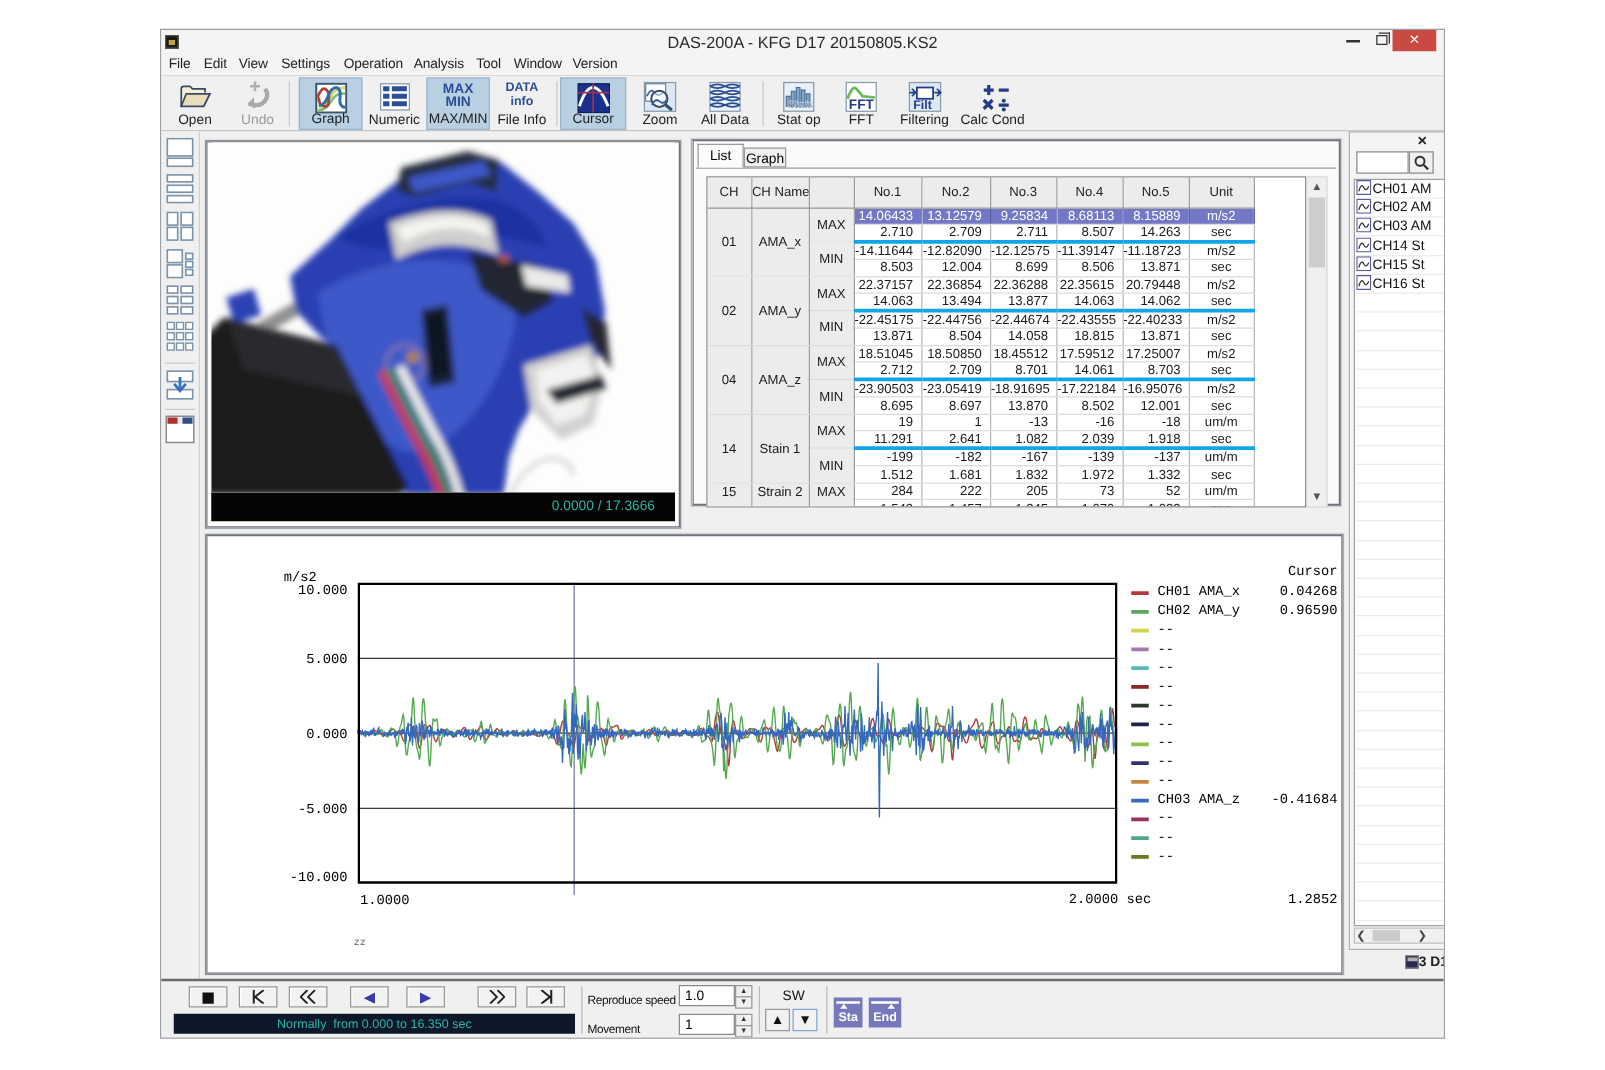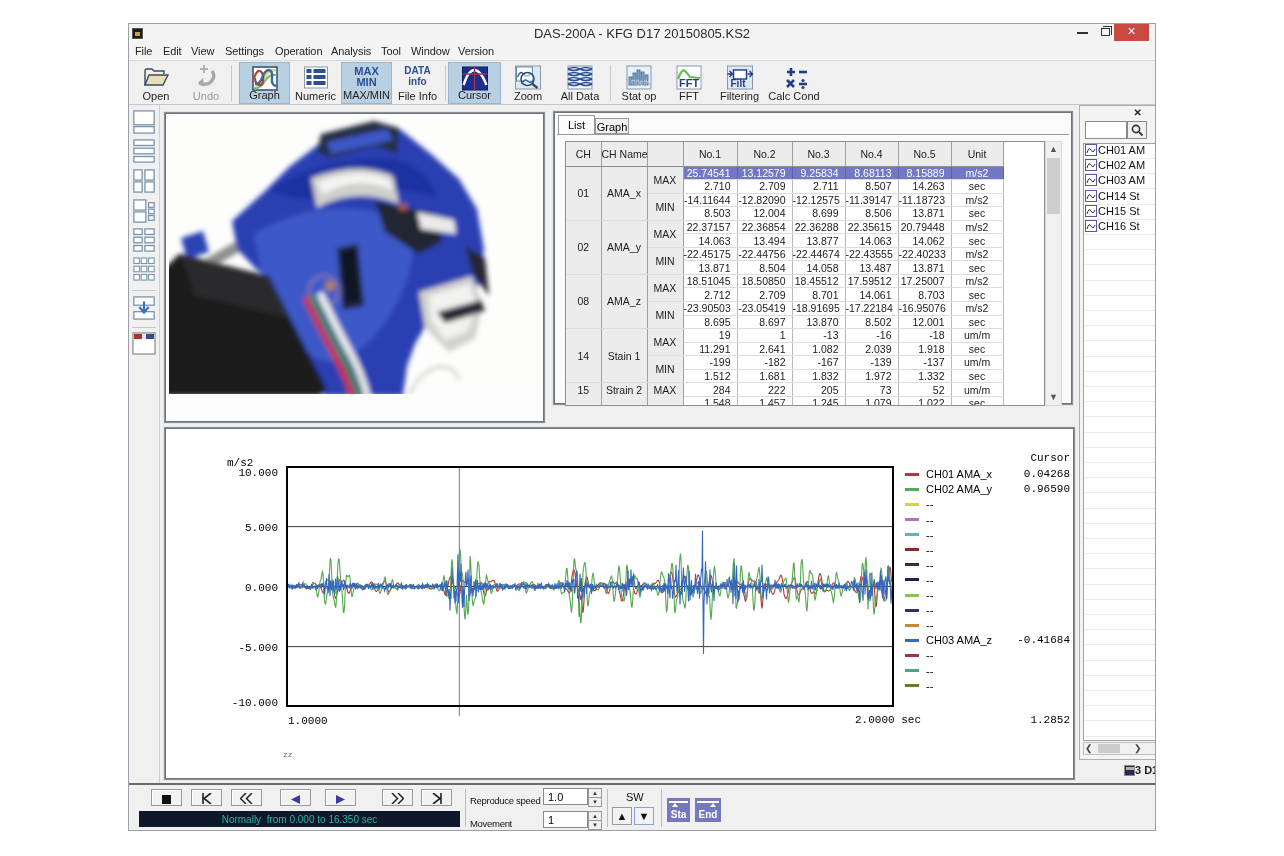--- a/index.html
+++ b/index.html
@@ -34,28 +34,28 @@
 .lsep{position:absolute;left:3px;width:24px;height:1px;background:#c9c9c9}
 
 .panel{position:absolute;background:#fdfdfd;border:1px solid #8a8f96;box-shadow:inset 0 0 0 1px #6f747c, 0 0 0 1px #e4e4e4}
 
 #dtbl{border-collapse:collapse;table-layout:fixed;font-size:10.5px;color:#1a1a1a;width:437px}
 #dtbl td{border-right:1px solid #b8b8b8;border-bottom:1px solid #dcdcdc;height:13.55px;line-height:12px;padding:0 6px 0 0;text-align:right;white-space:nowrap;overflow:hidden}
 #dtbl tr.hd td{background:#ececec;border-bottom:1px solid #8f8f8f;border-right:1px solid #9f9f9f;height:24px;text-align:center;padding:0;color:#222}
 #dtbl td.g{background:#ececec;text-align:center;padding:0;border-right:1px solid #9f9f9f}
 #dtbl td.bt{border-top:1px solid #8f8f8f}
 #dtbl td.bt2{border-top:1px solid #aaa}
-#dtbl td.btl{border-top:1px solid #0ea5e9}
+#dtbl td.btl{border-top:3px solid #0ea5e9}
 #dtbl td.u{text-align:center;padding:0}
 #dtbl td.hl{background:#7278c6;color:#fff;border-right:1px solid #5a60aa}
 #dtbl td.vt{vertical-align:top;padding-top:1px}
 .mono{font-family:"Liberation Mono",monospace;white-space:pre}
 .ylb{right:796px;width:60px;text-align:right;font-size:11px;font-family:"Liberation Mono",monospace}
 .lgd{position:absolute;width:14px;height:3px}
-.lgt{position:absolute;left:761px;font-size:11px;font-family:Liberation Sans, sans-serif;white-space:pre}
+.lgt{position:absolute;left:761px;font-size:11px;font-family:Liberation Mono, monospace;white-space:pre}
 .lgv{position:absolute;width:65px;left:840px;text-align:right;font-size:11px;font-family:"Liberation Mono",monospace}
 .pbtn{position:absolute;top:4px;width:31px;height:17px;background:#f2f2f2;border:1px solid #999;box-shadow:inset 1px 1px 0 #fff;text-align:center}
 .inp{width:45px;height:17px;background:#fff;border:1px solid #8a8a8a;font-size:11px;padding:2px 0 0 4px}
 .spin{position:absolute;width:13px;height:17px}
 .spin:before{content:"\25b4";position:absolute;left:0;top:0;width:12px;height:8px;background:#f0f0f0;border:1px solid #999;font-size:7px;line-height:7px;text-align:center;color:#333}
 .spin:after{content:"\25be";position:absolute;left:0;top:9px;width:12px;height:8px;background:#f0f0f0;border:1px solid #999;font-size:7px;line-height:7px;text-align:center;color:#333}
 .swb{width:20px;height:18px;background:#f2f2f2;border:1px solid #999;text-align:center;font-size:11px;color:#111;line-height:17px}
 .stab{top:13px;width:23px;height:24px;background:#7678bc;color:#fff;font-weight:bold;font-size:10px;text-align:center;line-height:34px;overflow:hidden}
 .stab:before{content:"";position:absolute;left:2px;right:2px;top:3px;height:2px;background:#fff}
 .stab:after{content:"";position:absolute;top:5px;margin-left:-3px;border-left:3px solid transparent;border-right:3px solid transparent;border-bottom:4px solid #fff}
@@ -338,20 +338,21 @@
           <path d="M136 183 Q152 216 166 242 Q178 264 184 284" fill="none" stroke="#c83848" stroke-width="6"></path>
           <path d="M143 181 Q159 214 173 240 Q185 262 191 284" fill="none" stroke="#3a8a4e" stroke-width="5"></path>
           <path d="M151 179 Q167 212 181 238 Q193 260 199 284" fill="none" stroke="#e6e6e2" stroke-width="7"></path>
           <path d="M149 180 Q165 213 179 239" fill="none" stroke="#f6f6f4" stroke-width="2"></path>
 
           <path d="M240 282 Q248 260 268 253 Q286 251 290 266" fill="none" stroke="#ececea" stroke-width="4"></path>
           <path d="M240 282 Q248 260 268 253 Q286 251 290 266" fill="none" stroke="#a8a8a4" stroke-width="1"></path>
         </g>
       </svg>
     </div>
+    <div class="abs" style="left:4px;top:281px;width:371px;height:23px;background:#050505;color:#2ab4a4;font-size:11px;text-align:right;padding:5px 16px 0 0">0.0000 / 17.3666</div>
   </div>
 
   <div class="panel" id="tabp" style="left:424px;top:87px;width:520px;height:294px;background:#fafafa">
     <div class="abs" style="left:4px;top:3px;width:37px;height:19px;background:#fcfcfc;border:1px solid #9a9a9a;border-bottom:none;font-size:11px;text-align:center;padding-top:3px;z-index:2">List</div>
     <div class="abs" style="left:41px;top:6px;width:34px;height:16px;background:#f0f0f0;border:1px solid #9a9a9a;font-size:11px;text-align:center;padding-top:2px">Graph</div>
     <div class="abs" style="left:3px;top:22px;right:3px;height:1px;background:#9a9a9a"></div>
     <div id="tblwrap" class="abs" style="left:11px;top:29px;width:480px;height:265px;overflow:hidden;border:1px solid #8a8f96;background:#fff">
         <table id="dtbl">
           <colgroup>
             <col style="width:35px">
@@ -373,21 +374,21 @@
               <td>No.2</td>
               <td>No.3</td>
               <td>No.4</td>
               <td>No.5</td>
               <td>Unit</td>
             </tr>
 <tr>
               <td class="g bt" rowspan="4">01</td>
               <td class="g bt nm" rowspan="4">AMA_x</td>
               <td class="g bt mx" rowspan="2">MAX</td>
-              <td class="n hl bt">25.74541</td>
+              <td class="n hl bt">14.06433</td>
               <td class="n hl bt">13.12579</td>
               <td class="n hl bt">9.25834</td>
               <td class="n hl bt">8.68113</td>
               <td class="n hl bt">8.15889</td>
               <td class="u hl bt">m/s2</td>
             </tr>
 <tr>
               <td class="n">2.710</td>
               <td class="n">2.709</td>
               <td class="n">2.711</td>
@@ -437,26 +438,26 @@
               <td class="n btl">-22.44756</td>
               <td class="n btl">-22.44674</td>
               <td class="n btl">-22.43555</td>
               <td class="n btl">-22.40233</td>
               <td class="u btl">m/s2</td>
             </tr>
 <tr>
               <td class="n">13.871</td>
               <td class="n">8.504</td>
               <td class="n">14.058</td>
-              <td class="n">13.487</td>
+              <td class="n">18.815</td>
               <td class="n">13.871</td>
               <td class="u">sec</td>
             </tr>
 <tr>
-              <td class="g bt" rowspan="4">08</td>
+              <td class="g bt" rowspan="4">04</td>
               <td class="g bt nm" rowspan="4">AMA_z</td>
               <td class="g bt mx" rowspan="2">MAX</td>
               <td class="n bt">18.51045</td>
               <td class="n bt">18.50850</td>
               <td class="n bt">18.45512</td>
               <td class="n bt">17.59512</td>
               <td class="n bt">17.25007</td>
               <td class="u bt">m/s2</td>
             </tr>
 <tr>

